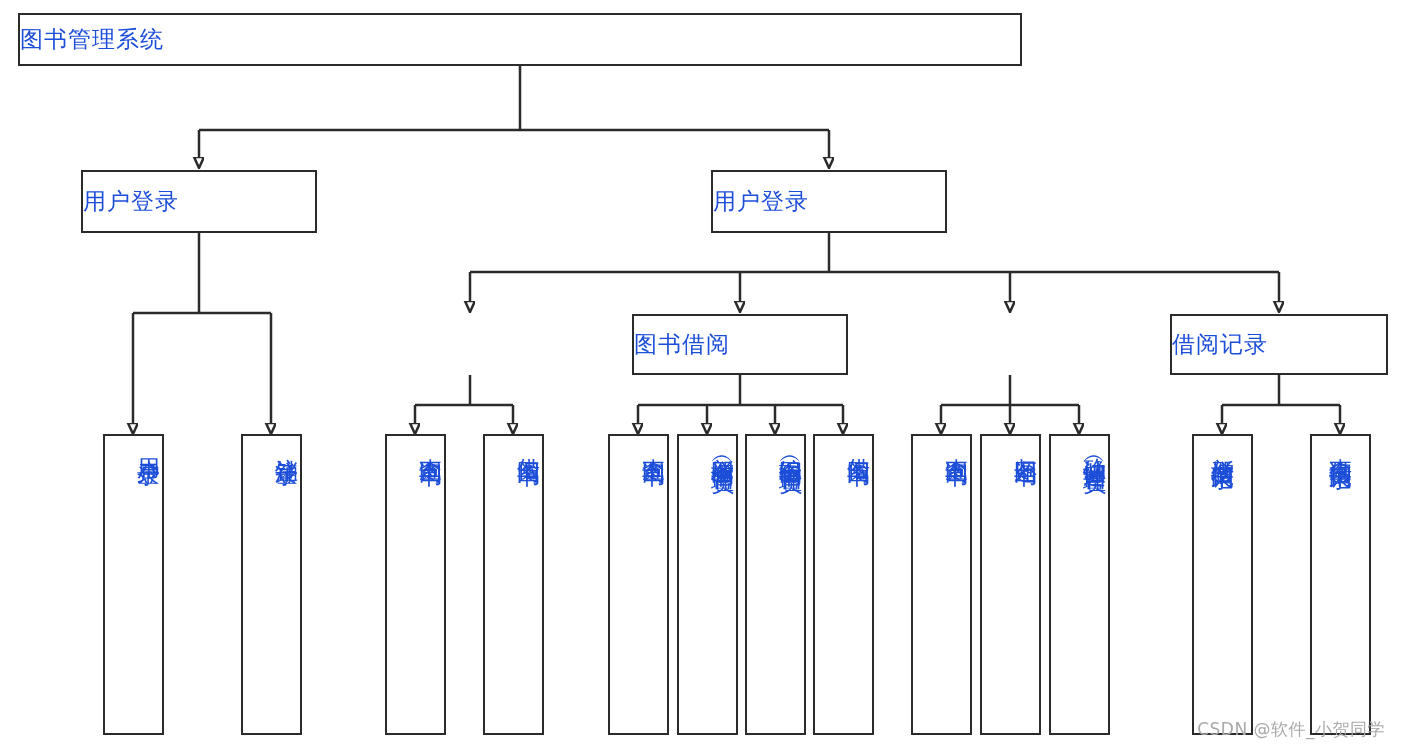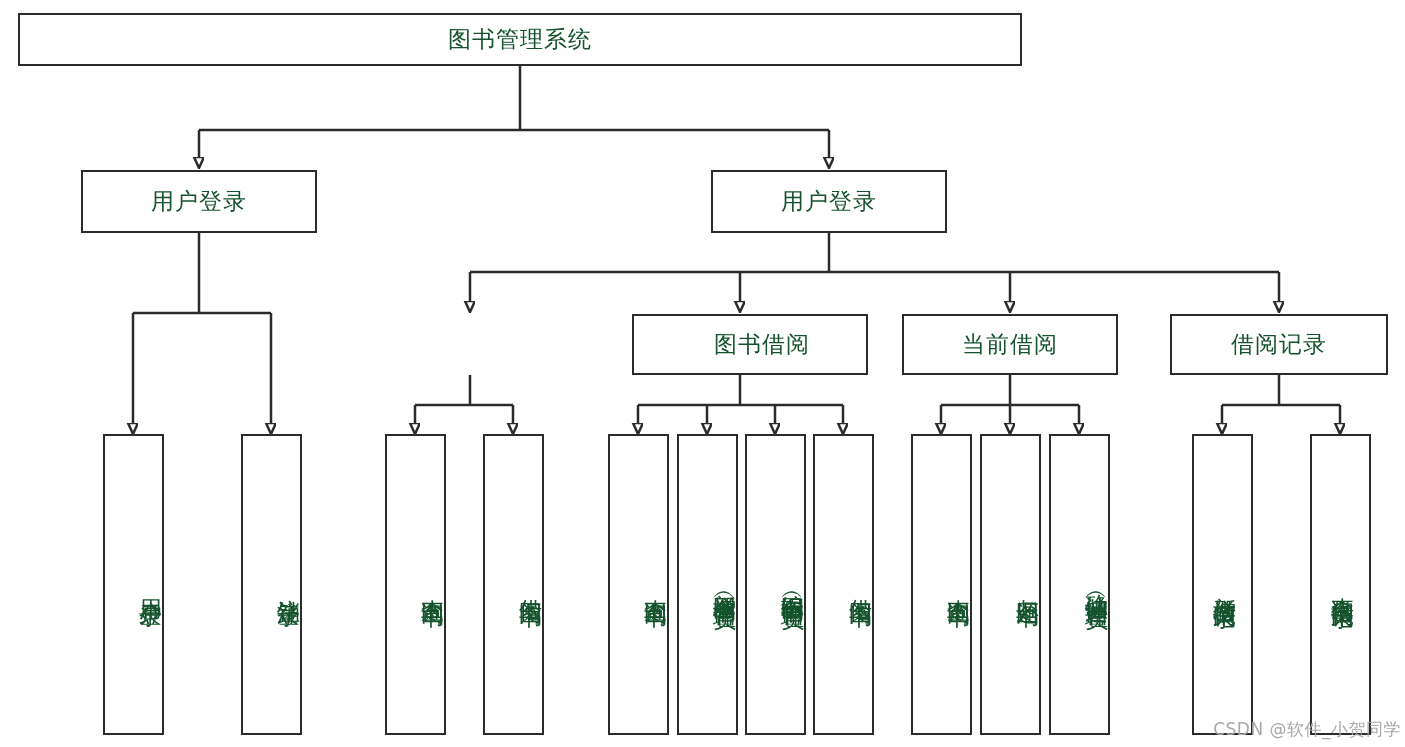--- a/index.html
+++ b/index.html
@@ -17,23 +17,21 @@
     background: #ffffff;
     overflow: hidden;
   }
   .node {
     position: absolute;
     box-sizing: border-box;
     border: 2.5px solid #2b2b2b;
     background: #ffffff;
     display: flex;
     align-items: center;
-    justify-content: center;
-    color: #14532d;
-    font-family: Liberation Mono, monospace;
+    color: #1d4ed8;
   }
   .node-h {
     font-size: 23px;
     letter-spacing: 1px;
   }
   .node-root {
     font-size: 23px;
     letter-spacing: 1px;
   }
   .node-v {
@@ -59,21 +57,21 @@
   svg.links line, svg.links path {
     stroke: #2b2b2b;
     stroke-width: 2.5;
     fill: none;
   }
   .arrowhead {
     fill: #2b2b2b;
   }
   #watermark {
     position: absolute;
-    right: 4px;
+    right: 20px;
     bottom: 6px;
     font-size: 17px;
     color: #a9a9a9;
     letter-spacing: 0.5px;
     white-space: nowrap;
     margin-left: 16px;
   }
 </style>
 </head>
 <body>
@@ -132,25 +130,22 @@
     <span>图书管理系统</span>
   </div>
 
   <div class="node node-h" style="left:81px; top:170px; width:236px; height:63px;">
     <span>用户登录</span>
   </div>
   <div class="node node-h" style="left:711px; top:170px; width:236px; height:63px;">
     <span>用户登录</span>
   </div>
 
-  <div class="node node-h" style="left:632px; top:314px; width:236px; height:61px;padding-left:24px;">
+  <div class="node node-h" style="left:632px; top:314px; width:216px; height:61px;">
     <span>图书借阅</span>
-  </div>
-  <div class="node node-h" style="left:902px; top:314px; width:216px; height:61px;">
-    <span>当前借阅</span>
   </div>
   <div class="node node-h" style="left:1170px; top:314px; width:218px; height:61px;">
     <span>借阅记录</span>
   </div>
 
   <div class="node node-v" style="left:103px; top:434px; width:61px; height:301px;">
     <span>用户登录</span>
   </div>
   <div class="node node-v" style="left:241px; top:434px; width:61px; height:301px;">
     <span>注销登录</span>

